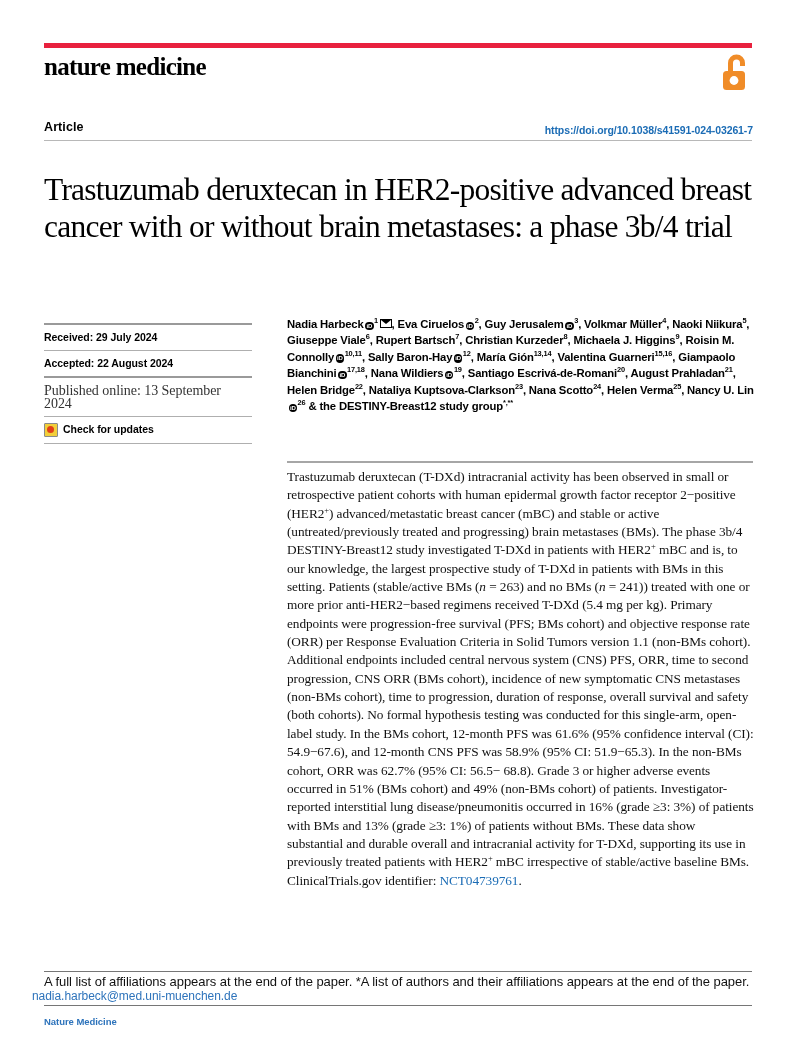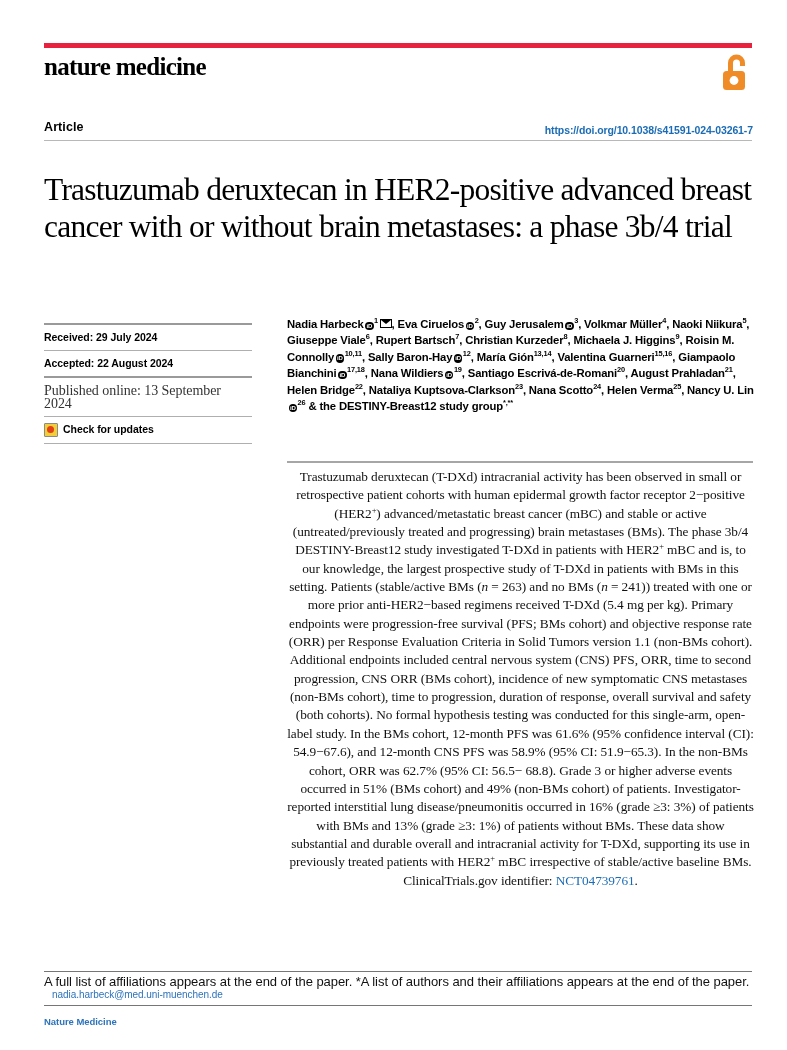--- a/index.html
+++ b/index.html
@@ -186,21 +186,21 @@
     background: #A6A6A6;
   }
   .abstract {
     position: absolute;
     left: 287px; top: 468px;
     width: 467px;
     font-family: "Liberation Serif", serif;
     font-size: 13.3px;
     line-height: 18.35px;
     color: #111;
-    text-align: center;
+    text-align: left;
     letter-spacing: -0.08px;
   }
   .abstract i { font-style: italic; }
   .abstract sup { font-size: 8.5px; vertical-align: super; line-height: 0; }
   .abstract a { color: #1B6CB5; text-decoration: none; }
 
   
   .footer-rule-top {
     position: absolute;
     left: 44px; top: 971px;
@@ -211,22 +211,22 @@
     position: absolute;
     left: 44px; top: 975px;
     width: 708px;
     font-size: 13px;
     line-height: 13.5px;
     color: #111;
     letter-spacing: -0.05px;
   }
   .footer-email {
     position: absolute;
-    left: 52px; top: 989px;
-    font-size: 10px;
+    left: 32px; top: 989px;
+    font-size: 12px;
     color: #2D73BB;
     letter-spacing: -0.05px;
     text-decoration: none;
   }
   .footer-rule-bottom {
     position: absolute;
     left: 44px; top: 1005px;
     width: 708px; height: 1px;
     background: #767676;
   }

